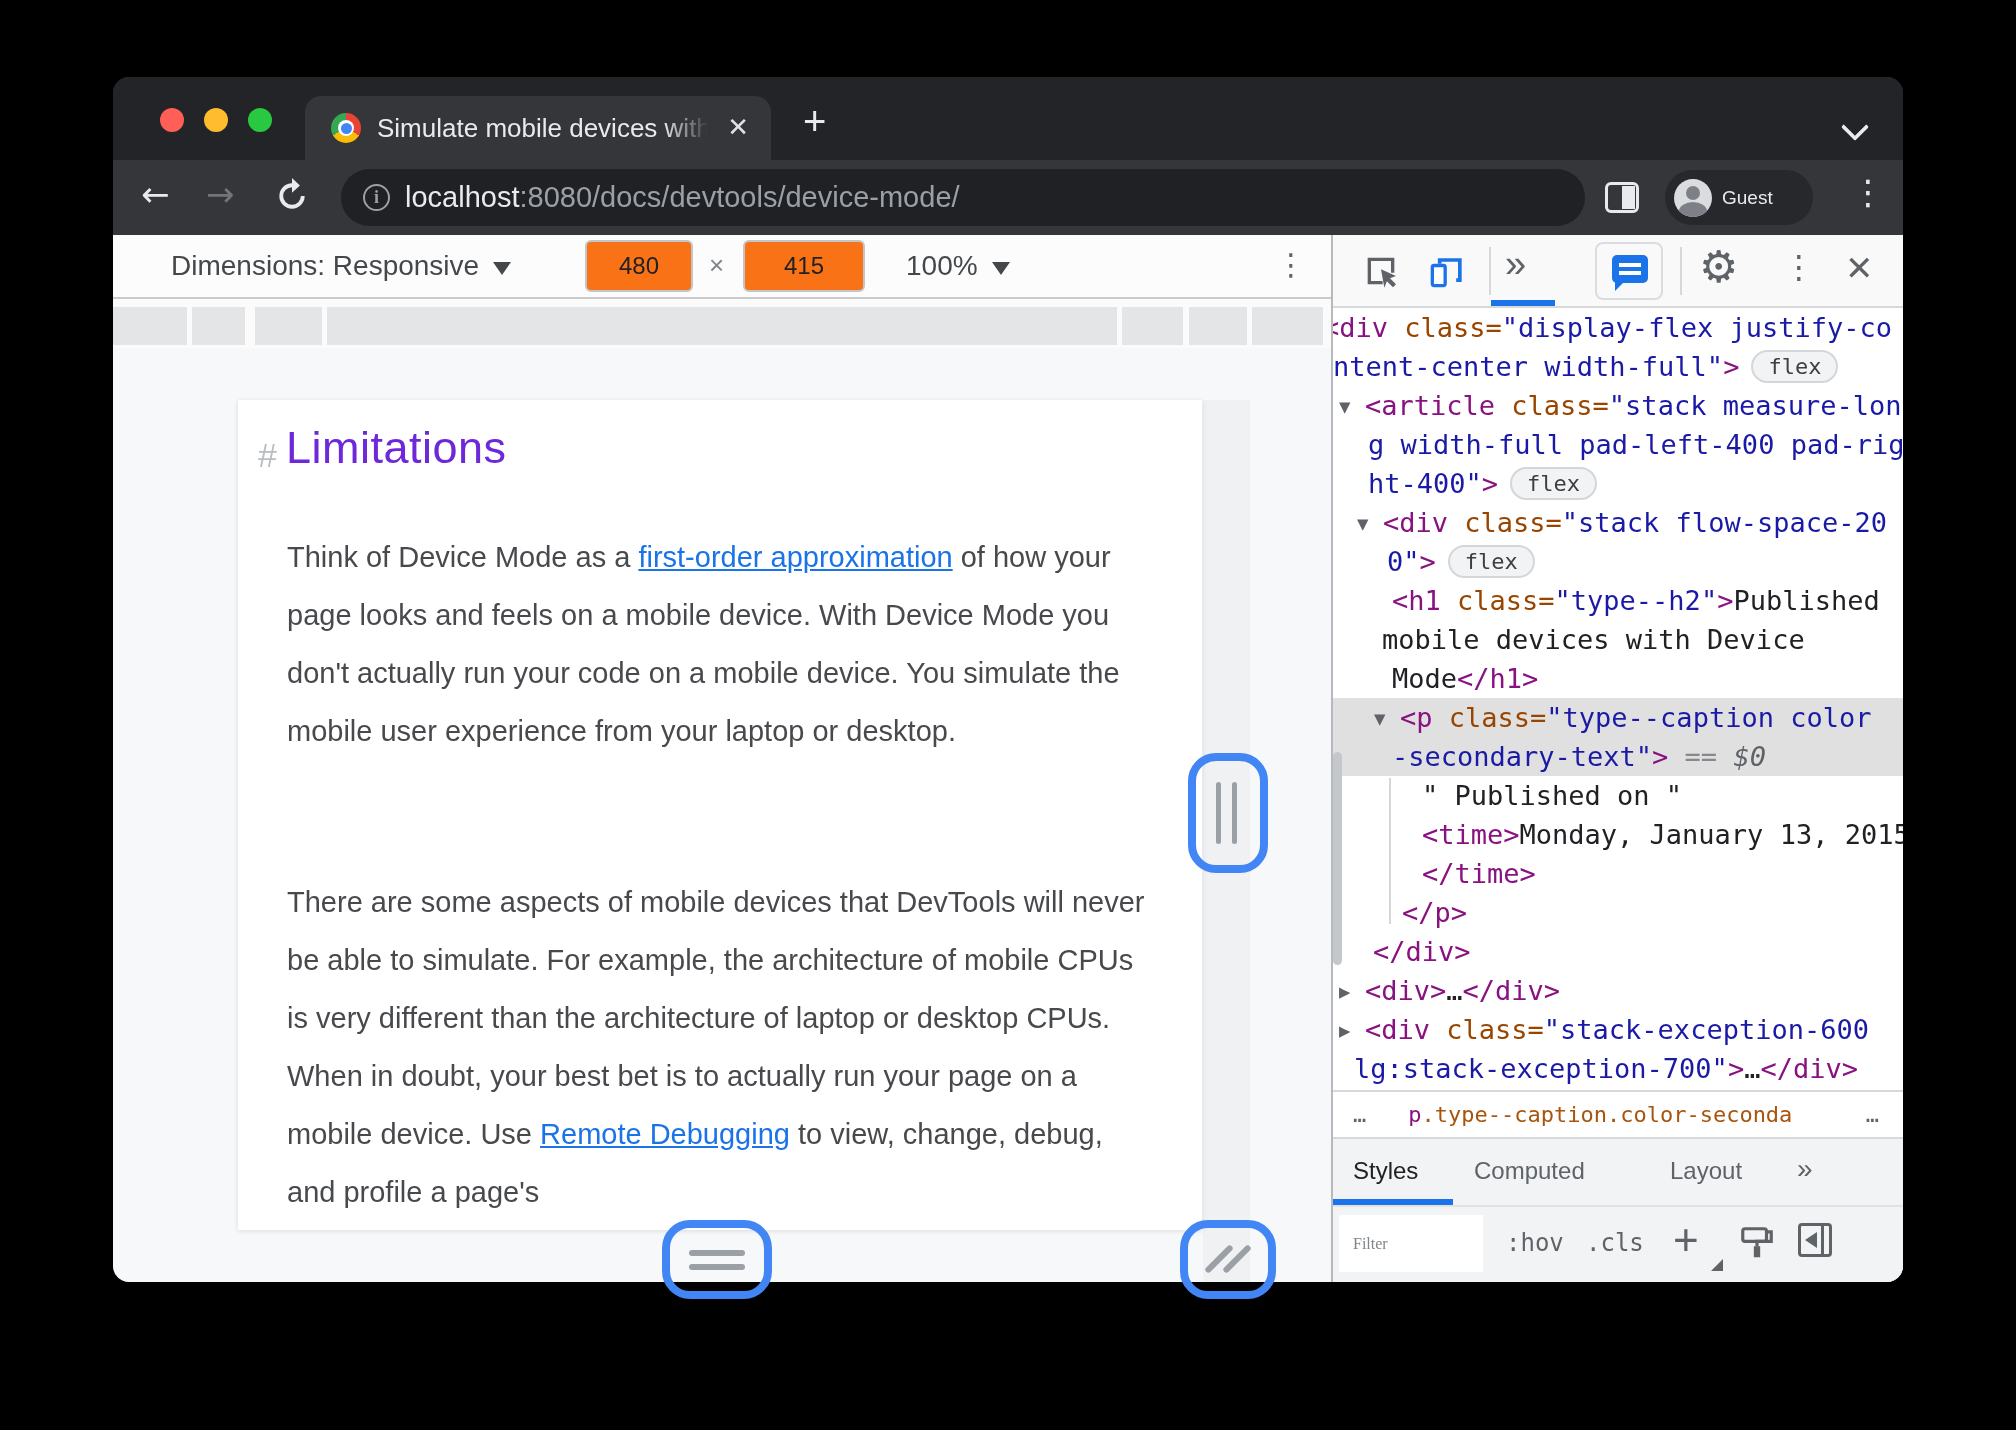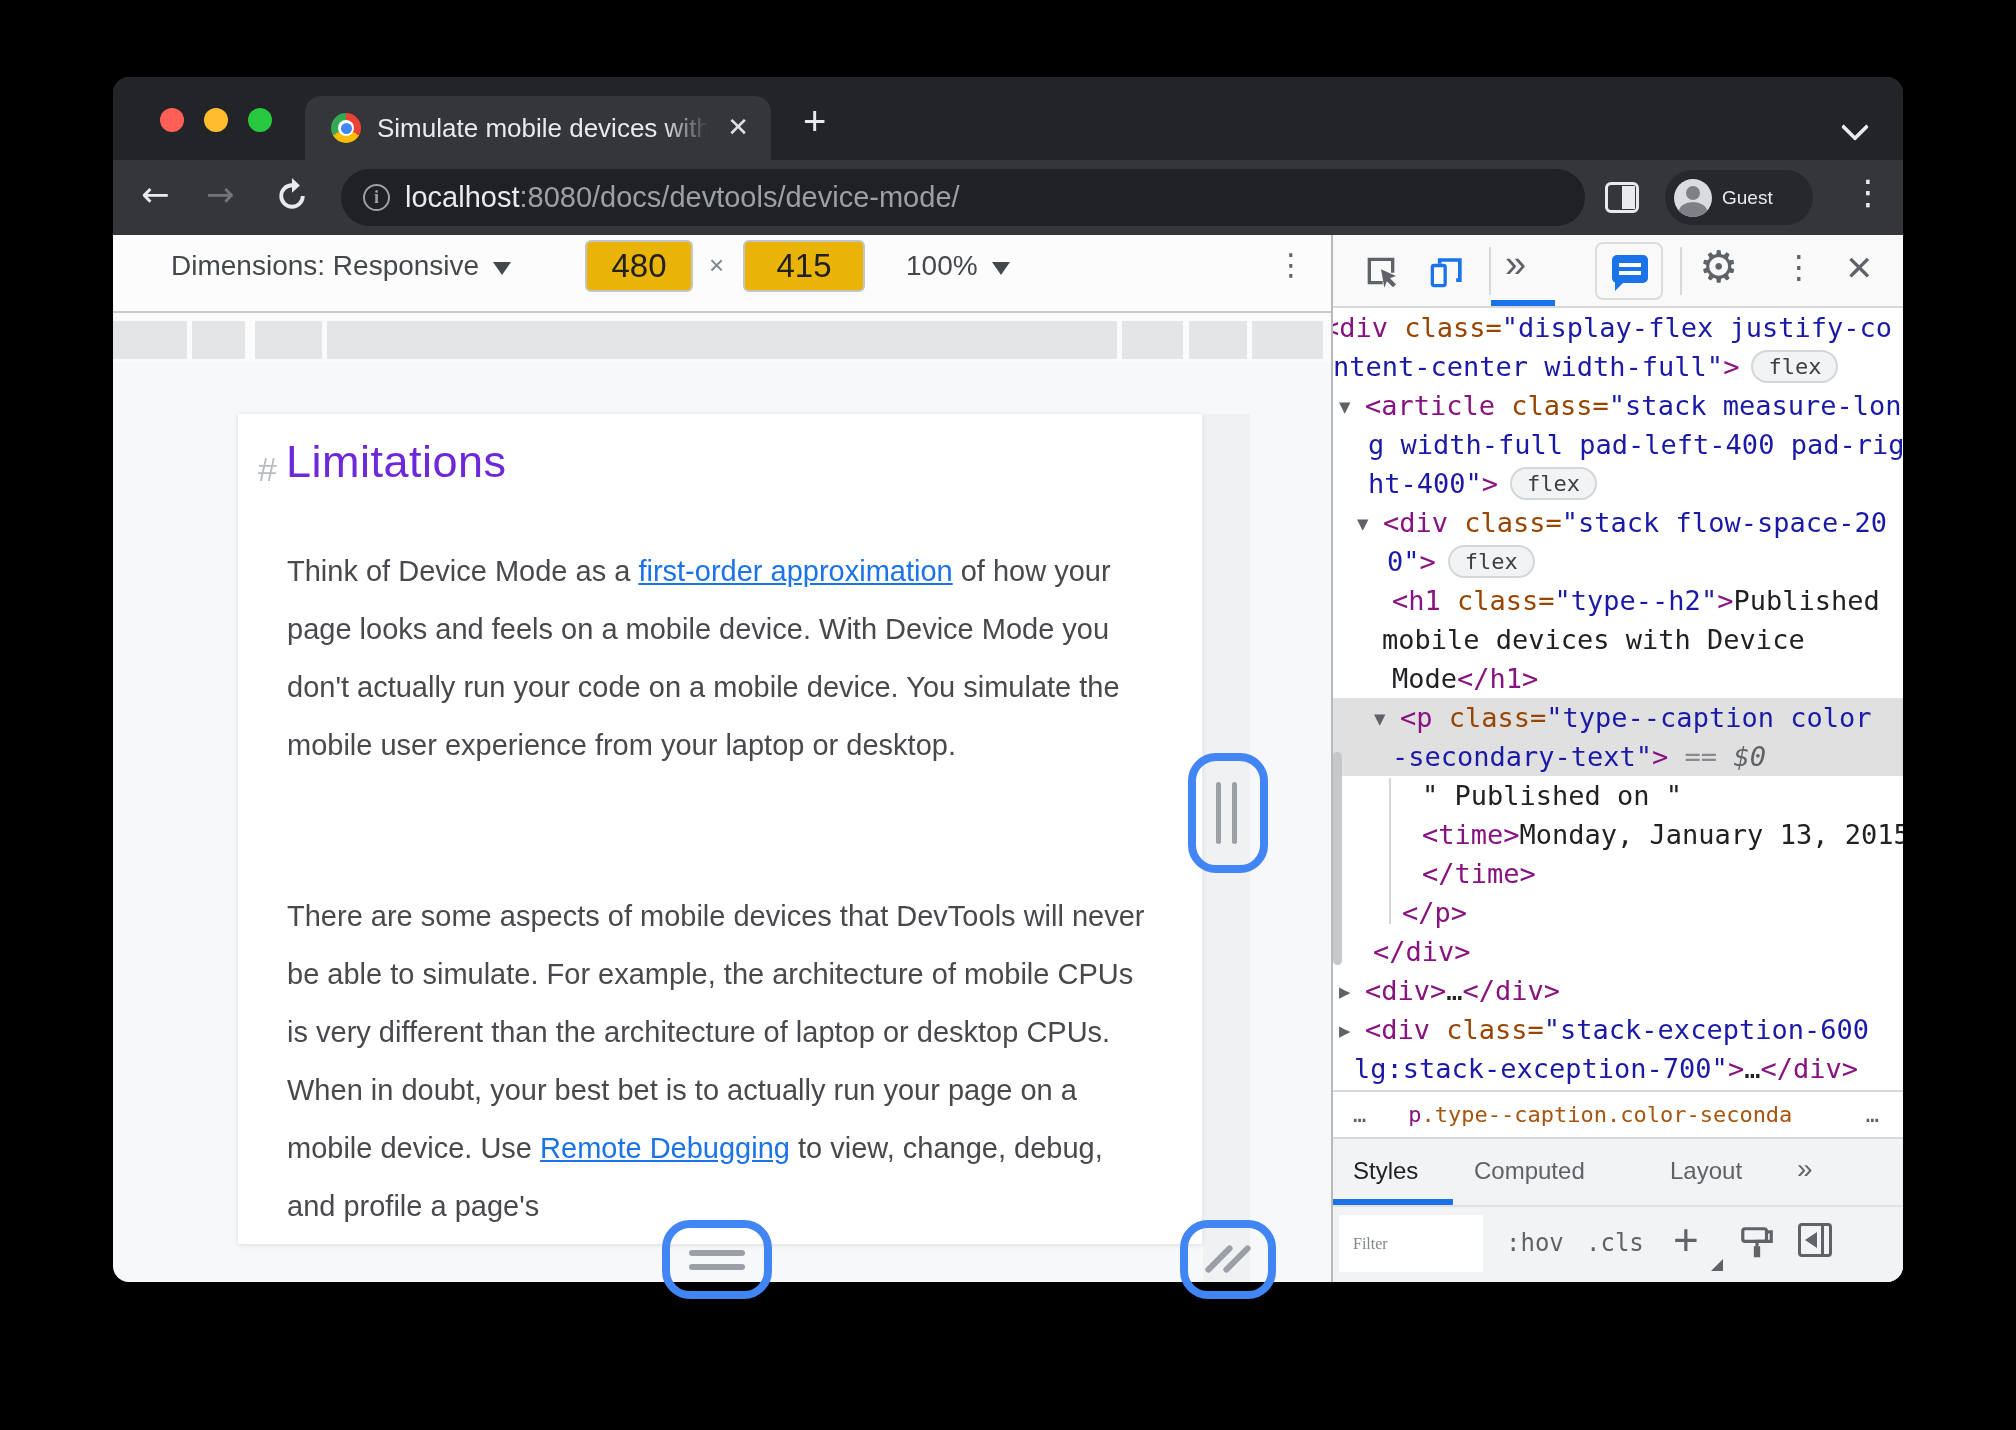--- a/index.html
+++ b/index.html
@@ -64,27 +64,27 @@
   .nav-kebab { position:absolute; left:1738px; top:12px; color:#e8eaed; font-size:34px;
                font-family:"DejaVu Sans", sans-serif; }
 
   
   .main { position:relative; display:flex; height:1047px; }
   .viewport { position:relative; width:1218px; height:100%; background:#f7f8f9; }
   .devtools { position:relative; width:572px; height:100%; background:#fff;
               border-left:2px solid #b7babc; }
 
   
-  .devicebar { position:relative; height:78px; background:#fcfcfd; border-bottom:2px solid #c9cccf;
+  .devicebar { position:relative; height:64px; background:#fcfcfd; border-bottom:2px solid #c9cccf;
                font-size:28px; color:#45484b; }
   .dims-label { position:absolute; left:58px; top:15px; }
   .caret-down { display:inline-block; width:0; height:0; border-left:9px solid transparent;
                 border-right:9px solid transparent; border-top:13px solid #45484b; margin-left:14px; }
   .dim-input { position:absolute; top:5px; height:52px; border:2px solid #c3c6c9; border-radius:6px;
-               background:#eab308; font-size:33px; color:#202124; text-align:center;
+               background:#f97316; font-size:24px; color:#202124; text-align:center;
                font-family:"Liberation Sans", sans-serif; }
   .dim-w { left:472px; width:108px; }
   .dim-h { left:630px; width:122px; }
   .dim-x { position:absolute; left:596px; top:15px; color:#80868b; font-size:26px; }
   .zoom-sel { position:absolute; left:793px; top:15px; }
   .devicebar-kebab { position:absolute; left:1163px; top:12px; color:#5f6368; font-size:30px;
                      font-family:"DejaVu Sans", sans-serif; }
 
   
   .rulerstrip { position:relative; height:49px; background:#fbfbfc; }

